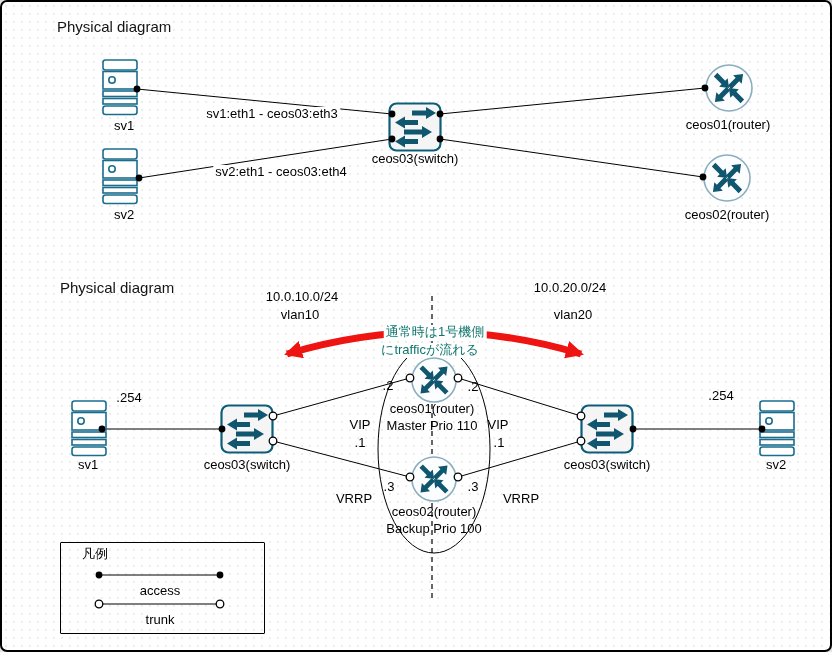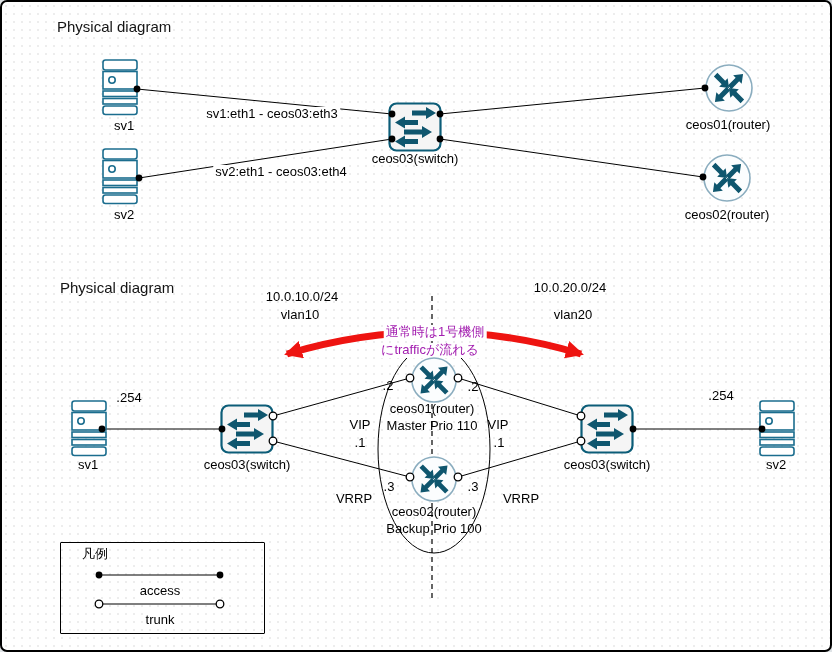--- a/index.html
+++ b/index.html
@@ -8,21 +8,21 @@
     background:#ffffff;border:2px solid #000;border-radius:7px;overflow:hidden;
     font-family:"Liberation Sans",sans-serif;
     background-image:radial-gradient(circle,#ededed 0.8px,transparent 0.9px);
     background-size:8px 8px;
   }
   svg.layer{position:absolute;left:0;top:0;pointer-events:none;}
   .lbl{position:absolute;font-size:13px;color:#000;white-space:nowrap;transform:translateX(-50%);line-height:1.15;}
   .la{transform:none;}
   .title{font-size:15px;color:#141414;}
   .wbg{background:#ffffff;padding:0 2px;margin-top:17px;}
-  .note{color:#a21caf;}
+  .note{color:#0f766e;}
   .icon{position:absolute;}
   .legend-box{position:absolute;left:58px;top:540px;width:203px;height:90px;border:1.5px solid #000;border-radius:1px;}
 </style>
 </head>
 <body>
 
 <div class="canvas">
 
   <svg class="layer" width="832" height="652">
     <defs>

